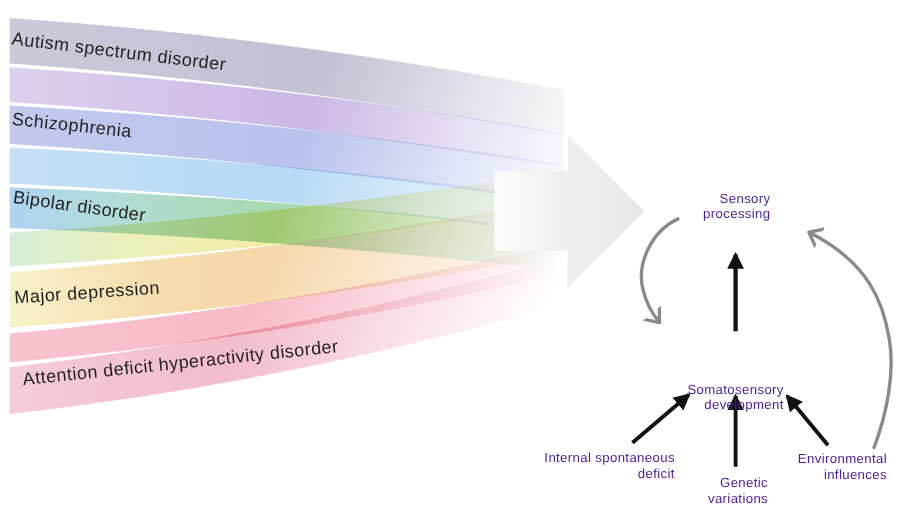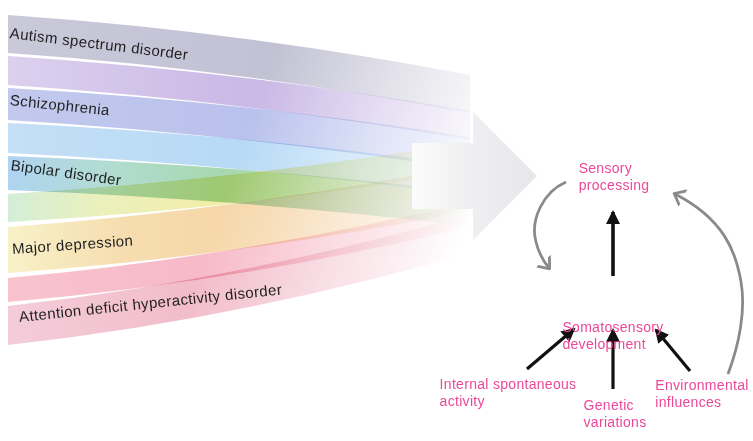--- a/index.html
+++ b/index.html
@@ -21,26 +21,26 @@
     color: #1f1f1f;
     transform-origin: left center;
   }
   .lbl-autism   { left: 10px;  top: 24px;  transform: rotate(7deg); }
   .lbl-schizo   { left: 10px;  top: 91px;  transform: rotate(6deg); }
   .lbl-bipolar  { left: 11px;  top: 156px; transform: rotate(8deg); }
   .lbl-major    { left: 12px;  top: 240px; transform: rotate(-4deg); }
   .lbl-adhd     { left: 19px;  top: 308px; transform: rotate(-6deg); }
   .node-label {
     position: absolute;
-    font-size: 14px;
+    font-size: 11px;
     letter-spacing: 0.3px;
     line-height: 1.22;
-    text-align: left;
+    text-align: right;
     white-space: pre-line;
-    color: #ec4899;
+    color: #4c1d95;
     transform: translateX(-50%);
   }
   .lbl-sensory  { left: 614px; top: 160px; }
   .lbl-somato   { left: 613px; top: 279px; margin-top: 40px; }
   .lbl-internal { left: 508px; top: 376px; }
   .lbl-genetic  { left: 615px; top: 397px; }
   .lbl-environ  { left: 702px; top: 377px; }
   .band { mix-blend-mode: multiply; }
 </style>
 </head>
@@ -141,19 +141,19 @@
   <div class="band-label lbl-schizo">Schizophrenia</div>
   <div class="band-label lbl-bipolar">Bipolar disorder</div>
   <div class="band-label lbl-major">Major depression</div>
   <div class="band-label lbl-adhd">Attention deficit hyperactivity disorder</div>
 
   <div class="node-label lbl-sensory">Sensory
 processing</div>
   <div class="node-label lbl-somato">Somatosensory
 development</div>
   <div class="node-label lbl-internal">Internal spontaneous
-activity</div>
+deficit</div>
   <div class="node-label lbl-genetic">Genetic
 variations</div>
   <div class="node-label lbl-environ">Environmental
 influences</div>
 
 </div>
 
 </body></html>

